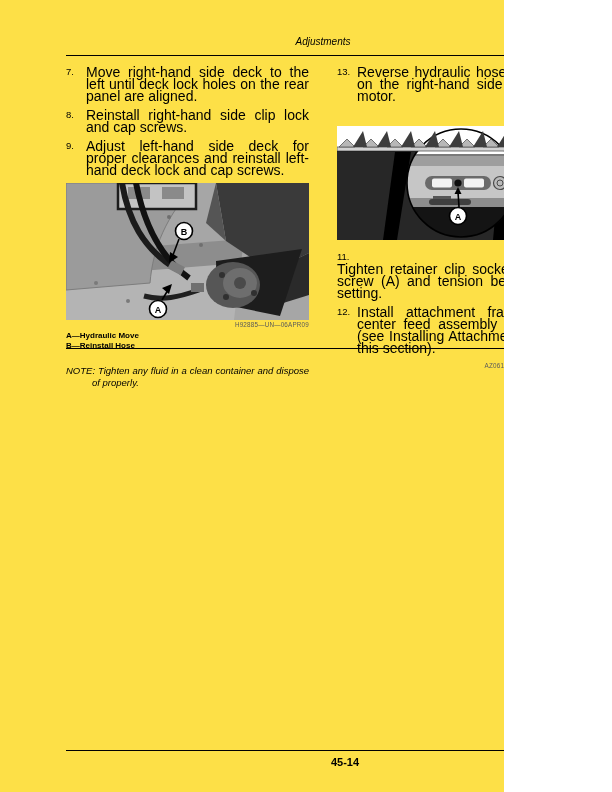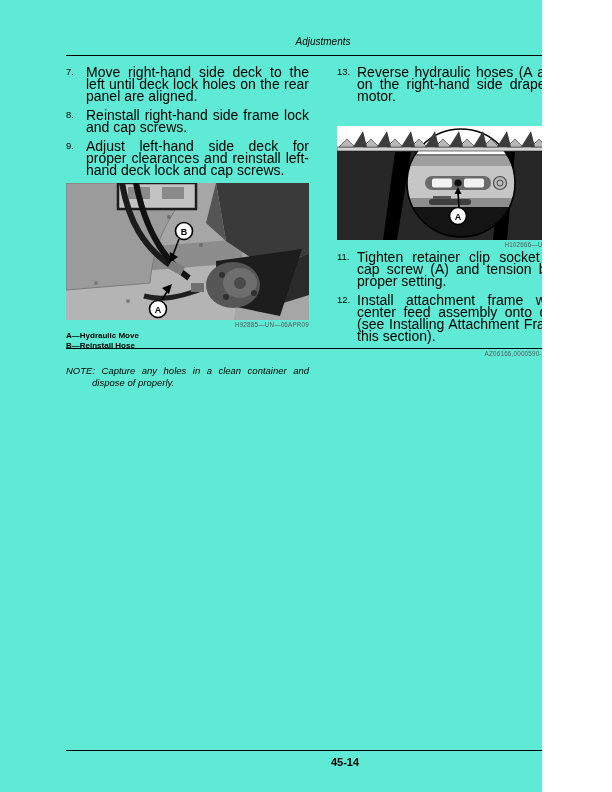--- a/index.html
+++ b/index.html
@@ -1,17 +1,17 @@
 <!DOCTYPE html>
 <html><head>
 <meta charset="utf-8">
 <style>
   html,body{margin:0;padding:0;background:#ffffff;}
   .page{
-    position:relative;width:542px;height:792px;background:#5eead4;
+    position:relative;width:504px;height:792px;background:#fde047;
     font-family:"Liberation Sans",sans-serif;color:#000;overflow:hidden;
   }
   .header-title{
     position:absolute;top:36px;left:66px;width:514px;text-align:center;
     font-style:italic;font-size:10px;line-height:12px;
   }
   .hrule{position:absolute;left:66px;width:514px;height:0;border-top:1px solid #000;}
   .rule-header{top:55px;}
   .rule-section{top:348px;}
   .rule-footer{top:750px;}
@@ -44,21 +44,21 @@
   <div class="columns">
 
     <div class="col">
 
       <div class="list-item">
         <div class="li-num">7.</div>
         <div class="li-text">Move right-hand side deck to the left until deck lock holes on the rear panel are aligned.</div>
       </div>
       <div class="list-item">
         <div class="li-num">8.</div>
-        <div class="li-text">Reinstall right-hand side frame lock and cap screws.</div>
+        <div class="li-text">Reinstall right-hand side clip lock and cap screws.</div>
       </div>
       <div class="list-item">
         <div class="li-num">9.</div>
         <div class="li-text">Adjust left-hand side deck for proper clearances and reinstall left-hand deck lock and cap screws.</div>
       </div>
 
       <div class="fig">
         <svg width="243" height="137" viewBox="0 0 243 137">
           <rect x="0" y="0" width="243" height="137" fill="#a6a6a6"></rect>
 
@@ -103,21 +103,21 @@
           <line x1="96" y1="117" x2="102" y2="107" stroke="#000" stroke-width="1.6"></line>
           <polygon points="106,101 96,105 103,111" fill="#000"></polygon>
           <circle cx="92" cy="126" r="8.5" fill="#fff" stroke="#000" stroke-width="1.6"></circle>
           <text x="92" y="129.5" text-anchor="middle" class="callout-text">A</text>
         </svg>
       </div>
       <div class="fig-caption">H92885—UN—06APR09</div>
       <div class="legend-line">A—Hydraulic Move</div>
       <div class="legend-line">B—Reinstall Hose</div>
 
-      <div class="note"><span>NOTE:</span> <span>Capture any holes in a clean container and dispose of properly.</span></div>
+      <div class="note"><span>NOTE:</span> <span>Tighten any fluid in a clean container and dispose of properly.</span></div>
     </div>
 
     <div class="col">
 
       <div class="list-item">
         <div class="li-num">13.</div>
         <div class="li-text">Reverse hydraulic hoses (A and B) on the right-hand side draper belt motor.</div>
       </div>
 
       <div class="fig fig-right">
@@ -157,21 +157,21 @@
           <path d="M16,21 l10,-16 l4,16 z M40,21 l10,-16 l4,16 z M64,21 l10,-16 l4,16 z M88,21 l10,-16 l4,16 z M112,21 l10,-16 l4,16 z M136,21 l10,-16 l4,16 z M160,21 l10,-16 l4,16 z M184,21 l10,-16 l4,16 z M208,21 l10,-16 l4,16 z M230,21 l10,-16 l3,16 z" fill="#3d3d3d"></path>
 
           <line x1="122" y1="81" x2="121" y2="66" stroke="#000" stroke-width="1.6"></line>
           <polygon points="121,61 117.5,68 124.5,68" fill="#000"></polygon>
           <circle cx="121" cy="90" r="8.5" fill="#fff" stroke="#000" stroke-width="1.6"></circle>
           <text x="121" y="93.5" text-anchor="middle" class="callout-text">A</text>
         </svg>
       </div>
       <div class="fig-caption">H102666—UN—12JUL11</div>
 
-      <div class="list-item" style="margin-top:0;">
+      <div class="list-item" style="margin-top:0;flex-direction:column;">
         <div class="li-num">11.</div>
         <div class="li-text">Tighten retainer clip socket head cap screw (A) and tension belt to proper setting.</div>
       </div>
       <div class="list-item">
         <div class="li-num">12.</div>
         <div class="li-text">Install attachment frame without center feed assembly onto draper (see Installing Attachment Frame in this section).</div>
       </div>
 
       <div class="doc-code">AZ06166,0000590-19-31MAY18</div>
     </div>

